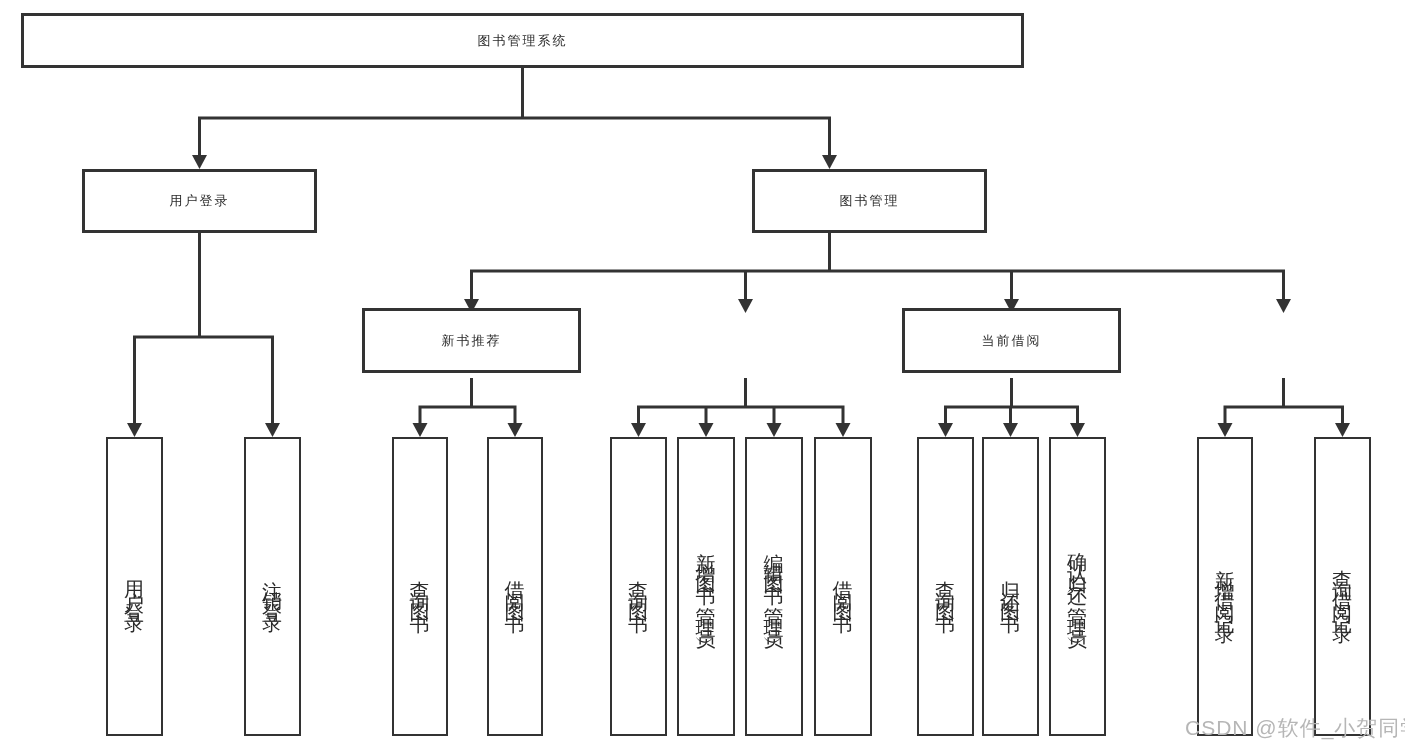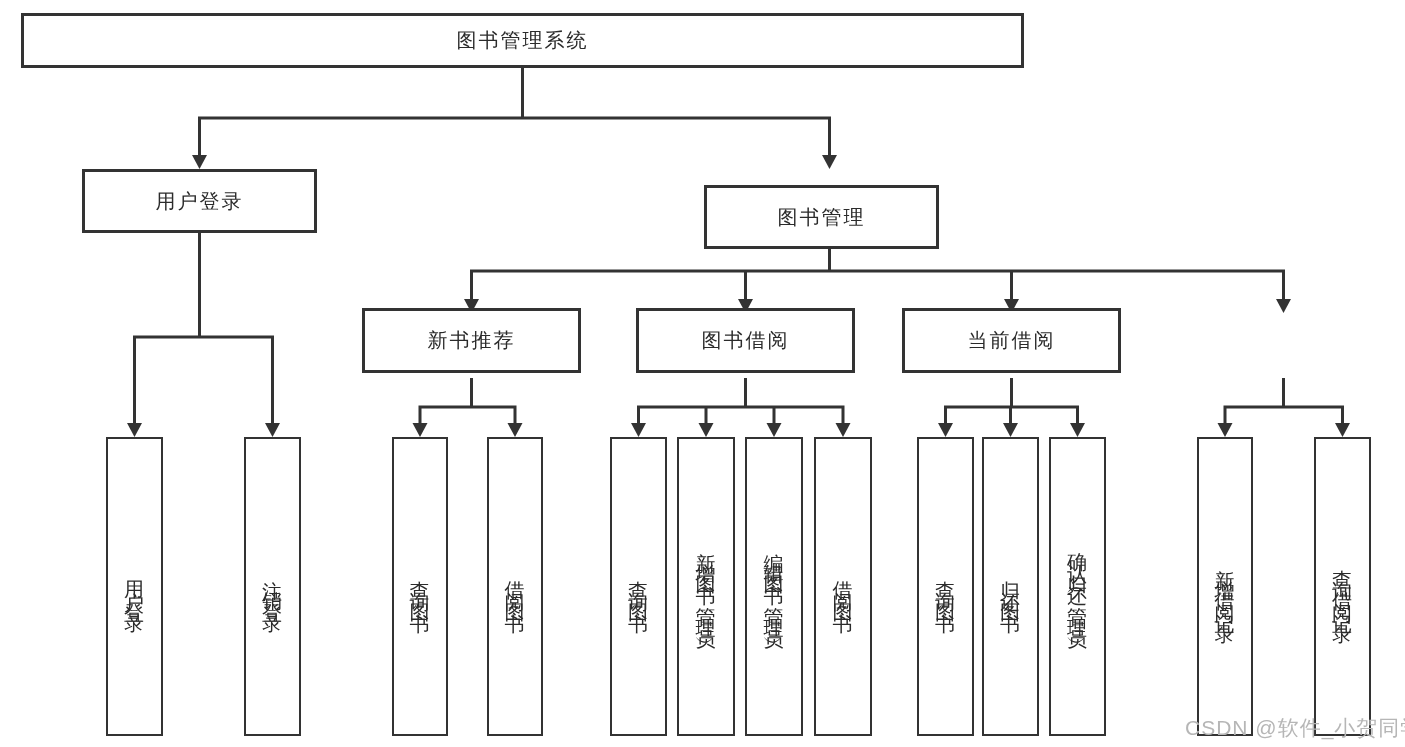--- a/index.html
+++ b/index.html
@@ -34,21 +34,21 @@
     stroke: none;
   }
   .box {
     position: absolute;
     background: var(--background);
     border: 3px solid var(--box_border);
     display: flex;
     align-items: center;
     justify-content: center;
     color: var(--text);
-    font-size: 20px;
+    font-size: 13px;
     letter-spacing: 2px;
     white-space: nowrap;
   }
   .box.lvl-root { left: 21px; top: 13px; width: 1003px; height: 55px; }
   .box.lvl-2 { top: 169px; width: 235px; height: 64px; }
   .box.lvl-3 { top: 308px; width: 219px; height: 65px; }
   .box.leaf {
     top: 437px;
     height: 299px;
     border-width: 2.5px;
@@ -113,24 +113,23 @@
     <g>
       <path d="M1283.5 378 V407 M1225 424 V407 H1342.5 V424"></path>
       <polygon points="1217.5,423 1232.5,423 1225,437"></polygon>
       <polygon points="1335,423 1350,423 1342.5,437"></polygon>
     </g>
   </svg>
 
   <div class="box lvl-root">图书管理系统</div>
 
   <div class="box lvl-2" style="left:82px;">用户登录</div>
-  <div class="box lvl-2" style="left:704px;margin-top:16px;">图书管理</div>
+  <div class="box lvl-2" style="left:752px;">图书管理</div>
 
   <div class="box lvl-3" style="left:362px;">新书推荐</div>
-  <div class="box lvl-3" style="left:636px;">图书借阅</div>
   <div class="box lvl-3" style="left:902px;">当前借阅</div>
 
   <div class="box leaf" style="left:106px;width:57px;">用户登录</div>
   <div class="box leaf" style="left:244px;width:57px;">注销登录</div>
 
   <div class="box leaf" style="left:392px;width:56px;">查询图书</div>
   <div class="box leaf" style="left:487px;width:56px;">借阅图书</div>
 
   <div class="box leaf" style="left:610px;width:57px;">查询图书</div>
   <div class="box leaf" style="left:677px;width:58px;">新增图书（管理员）</div>

